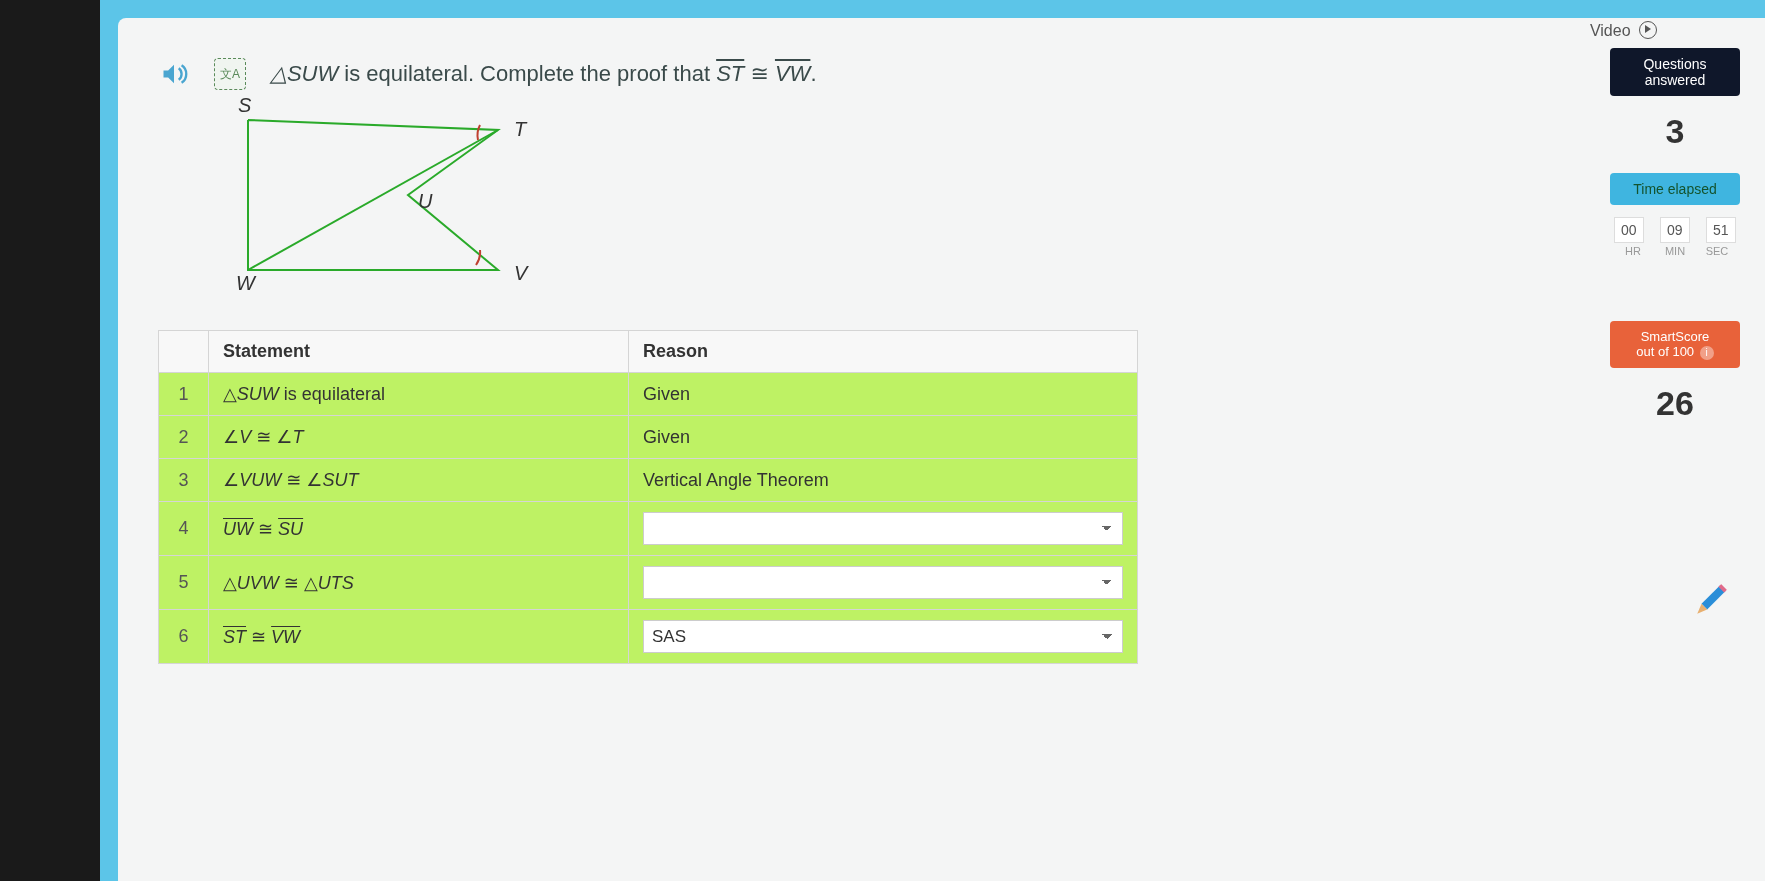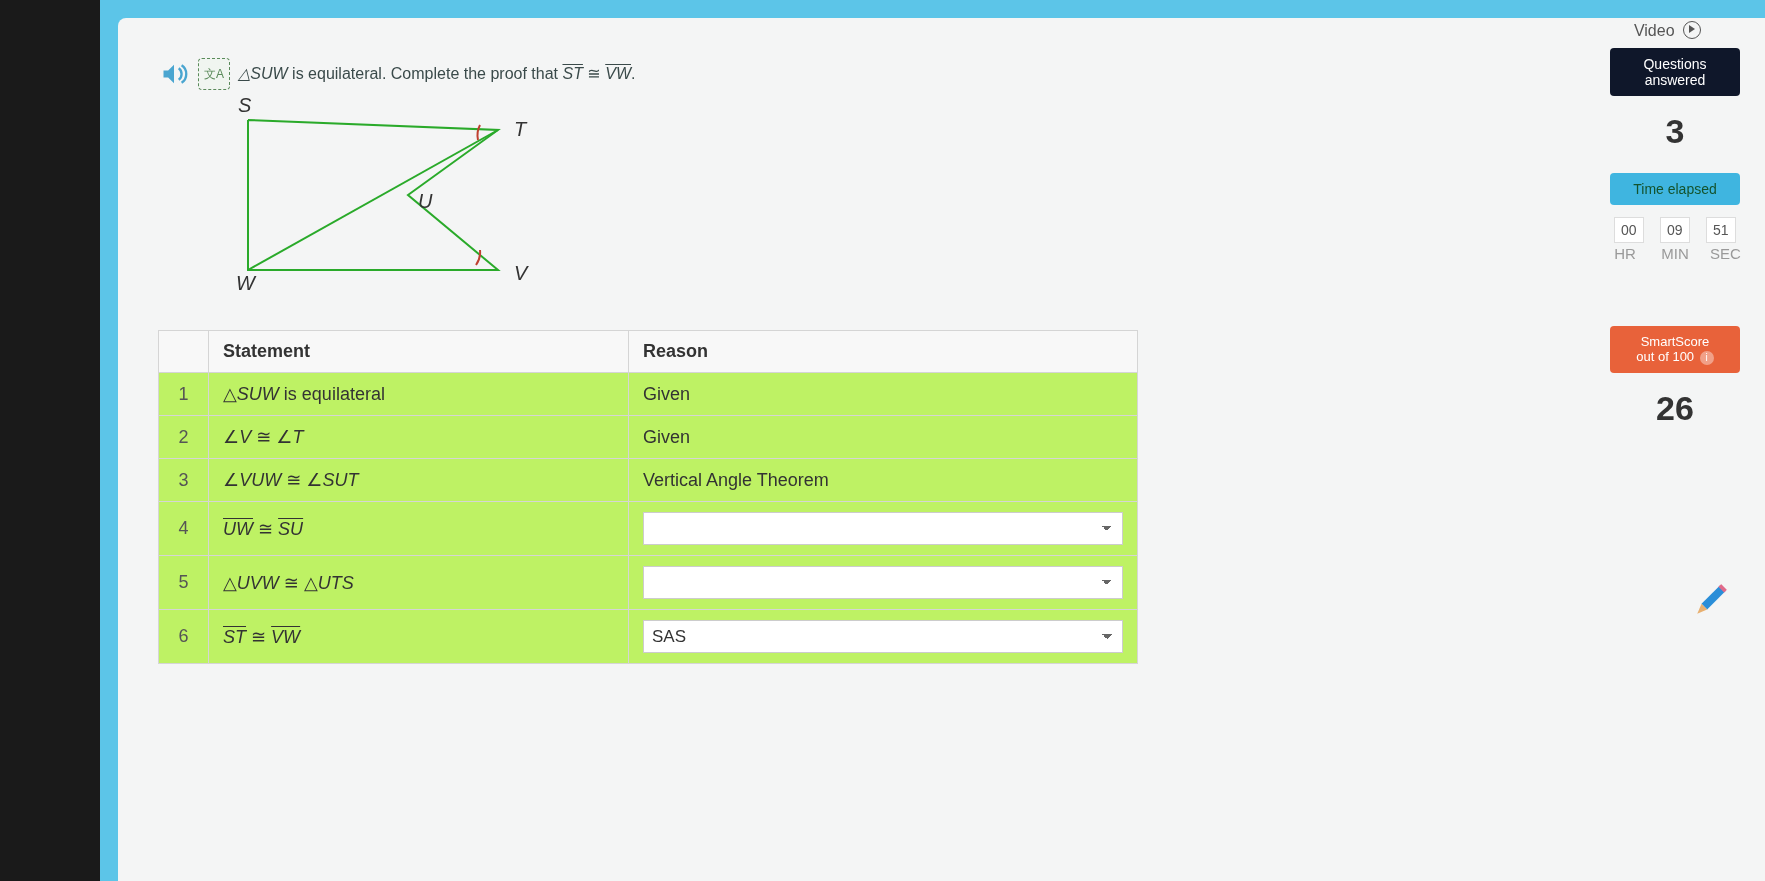--- a/index.html
+++ b/index.html
@@ -24,41 +24,41 @@
       background: #f4f5f5;
       border-radius: 8px 0 0 0;
       width: 100%;
       height: 100%;
       padding: 40px 40px 0 40px;
       position: relative;
     }
     .top-row {
       display: flex;
       align-items: flex-start;
-      gap: 8px;
+      gap: 24px;
       margin-bottom: 10px;
     }
     .speaker-icon {
       width: 32px; height: 32px;
       display: flex; align-items: center; justify-content: center;
       color: #4aa5d0;
       cursor: pointer;
     }
     .translate-icon {
       width: 32px; height: 32px;
       border: 1px dashed #5a8a5a;
       border-radius: 4px;
       display: flex; align-items: center; justify-content: center;
       cursor: pointer;
       color: #5a8a5a;
       font-size: 12px;
       background: #f0f5f0;
     }
     .question-text {
-      font-size: 16px;
+      font-size: 22px;
       color: #3a4a4a;
       line-height: 32px;
       flex: 1;
     }
     .overline { text-decoration: overline; font-style: italic;}
     .diagram-area {
       margin: 10px 0 30px 60px;
       width: 340px;
       height: 200px;
       position: relative;
@@ -111,21 +111,21 @@
       position: absolute;
       right: 25px;
       top: 30px;
       width: 130px;
     }
     .video-link {
       text-align: right;
       color: #555;
       font-size: 16px;
       margin-bottom: 4px;
-      padding-right: 64px;
+      padding-right: 108px;
       position: absolute;
       right: 0; top: 0;
       white-space: nowrap;
       cursor: pointer;
     }
     .video-link .play-circ{
       display:inline-block;width:18px;height:18px;border:1.5px solid #555;border-radius:50%;
       position:relative;top:3px;margin-left:4px;
     }
     .video-link .play-circ::after{
@@ -157,23 +157,23 @@
     .time-cell {
       background: #fff;
       border: 1px solid #ddd;
       padding: 4px 6px;
       font-size: 14px;
       color: #555;
       min-width: 30px;
     }
     .time-labels {
       display: flex;
-      gap: 20px;
+      gap: 12px;
       justify-content: center;
-      font-size: 15px;
+      font-size: 11px;
       color: #999;
       padding-bottom: 19px;
     }
     .time-labels span{ min-width:30px; text-align:center;}
     .box-orange { background: #e8623a; color: #fff; font-size:13px;margin-top:45px;}
     .box-orange .info-i{
       display:inline-block;width:14px;height:14px;border-radius:50%;background:rgba(255,255,255,.4);
       color:#fff;font-size:10px;line-height:14px;margin-left:2px;
     }
     .pencil-icon {

